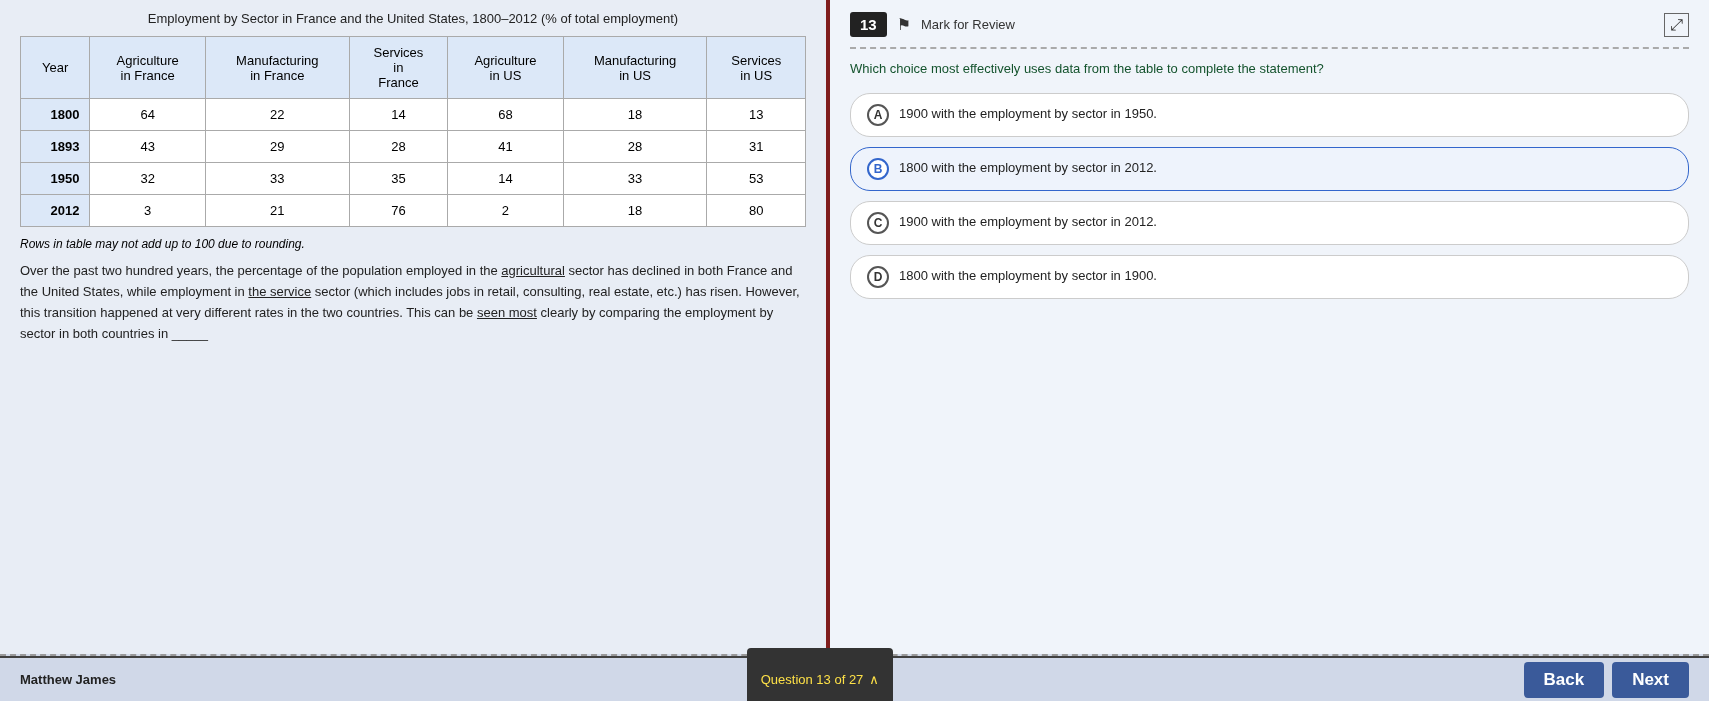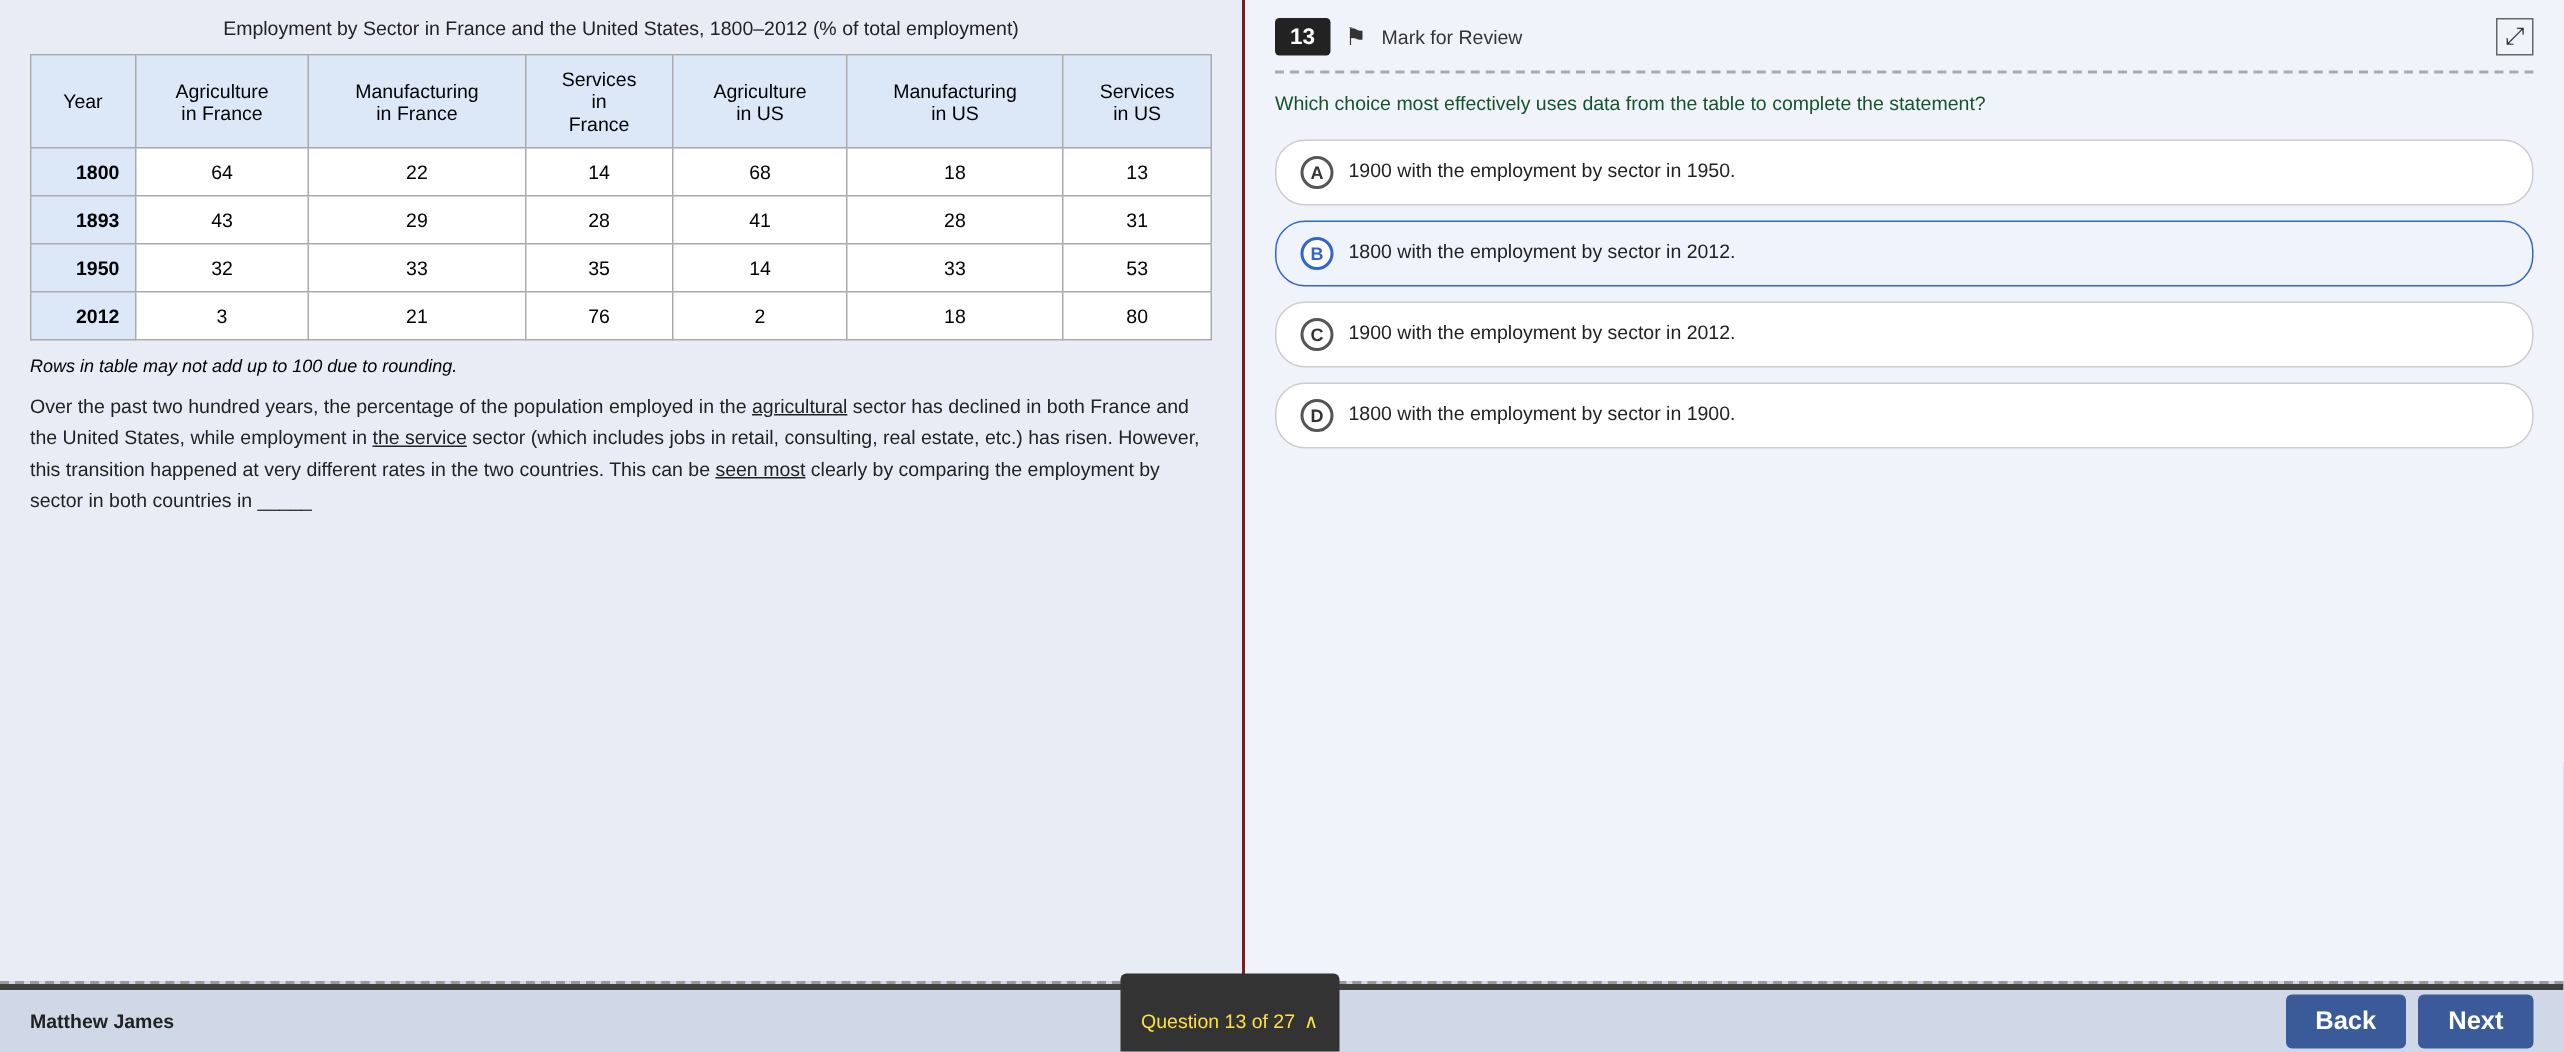--- a/index.html
+++ b/index.html
@@ -15,21 +15,21 @@
     .main-container {
       display: flex;
       flex: 1;
       background: #d0d8e8;
     }
     
     .left-panel {
       flex: 0 0 830px;
       background: #e8edf5;
       padding: 10px 20px 36px 20px;
-      border-right: 2px solid #7f1d1d;
+      border-right: 4px solid #7f1d1d;
     }
     .table-title {
       text-align: center;
       font-size: 13px;
       color: #222;
       margin-bottom: 8px;
       line-height: 1.4;
     }
     table.data-table {
       border-collapse: collapse;
@@ -152,21 +152,21 @@
       padding-top: 2px;
     }
     .divider-dashed {
       border: none;
       border-top: 2px dashed #aaa;
       margin: 10px 0;
     }
     
     .bottom-bar {
       background: #d0d8e8;
-      border-top: 4px solid #404040;
+      border-top: 2px solid #404040;
       display: flex;
       align-items: center;
       justify-content: space-between;
       padding: 6px 20px;
       height: 45px;
     }
     .footer-name {
       font-size: 13px;
       color: #222;
       font-weight: bold;

